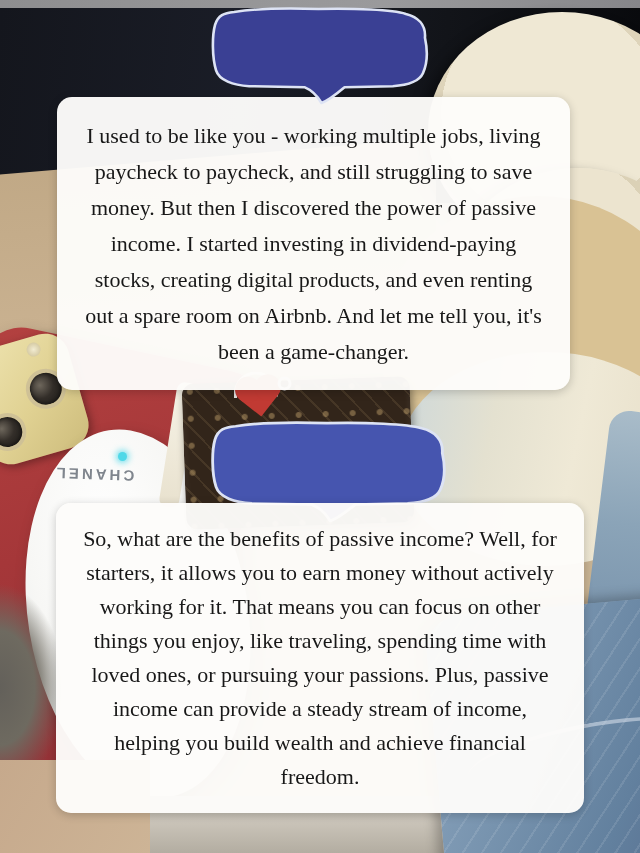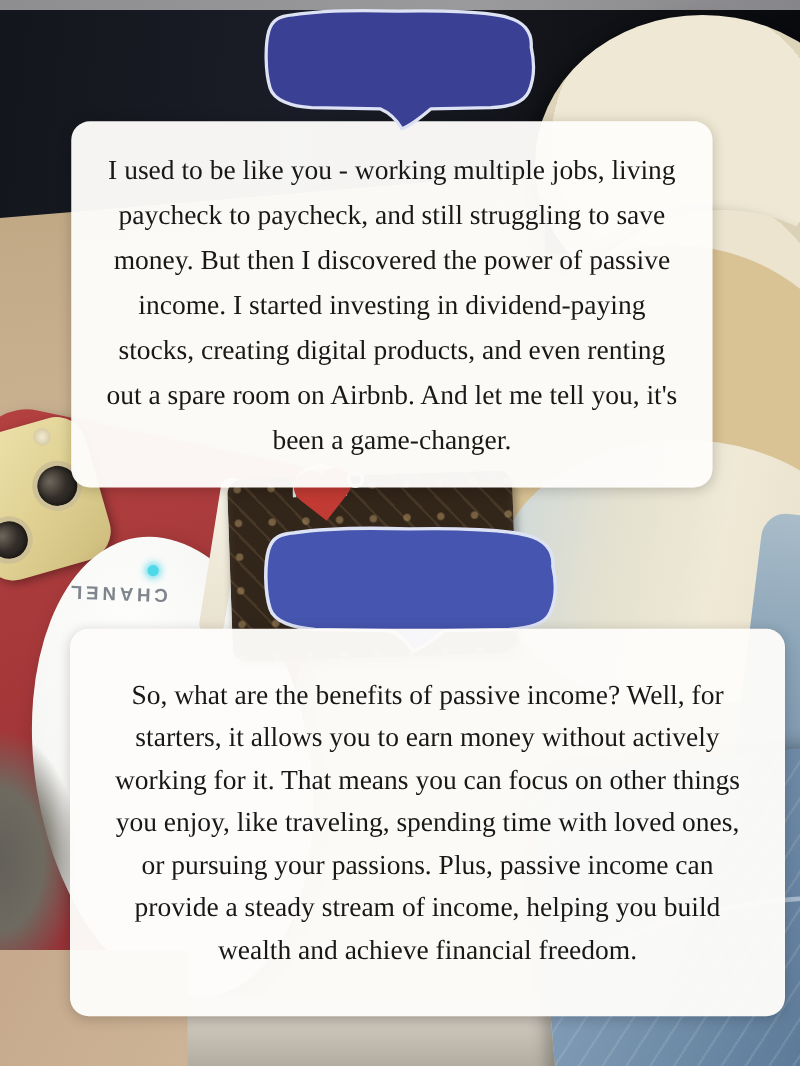--- a/index.html
+++ b/index.html
@@ -87,21 +87,21 @@
       linear-gradient(115deg,#8ea7c0 0%,#7793ae 38%,#62809e 70%,#54698b 100%);
     box-shadow:-6px -4px 12px rgba(0,0,0,.25);}
   .denim-seam{left:30px;top:120px;width:240px;height:60px;border-top:4px solid rgba(220,228,238,.55);
     border-radius:50%/30px;transform:rotate(-6deg);background:transparent;}
 
   
   .card{background:rgba(253,252,250,.97);border-radius:15px;
     display:flex;align-items:center;justify-content:center;
     box-shadow:0 2px 10px rgba(0,0,0,.2);}
   .card-1{left:57px;top:97px;width:513px;height:293px;padding:6px 11px;}
-  .card-2{left:56px;top:503px;width:572px;height:310px;padding:6px 11px;}
+  .card-2{left:56px;top:503px;width:528px;height:310px;padding:6px 11px;}
   .card p{position:static;margin:15px;width:100%;
     font-family:"Liberation Serif",serif;color:#181818;text-align:center;}
   .card-1 p{font-size:22px;line-height:36px;}
   .card-2 p{font-size:22px;line-height:34px;}
 
   
   .bubble{display:flex;align-items:center;justify-content:center;}
   .bubble svg{position:absolute;left:0;top:0;width:100%;height:100%;overflow:visible;}
   .bubble path{stroke:#dde3f4;stroke-width:2.6;stroke-linejoin:round;}
   .bubble-label{position:static;color:#eef1fc;letter-spacing:.5px;

